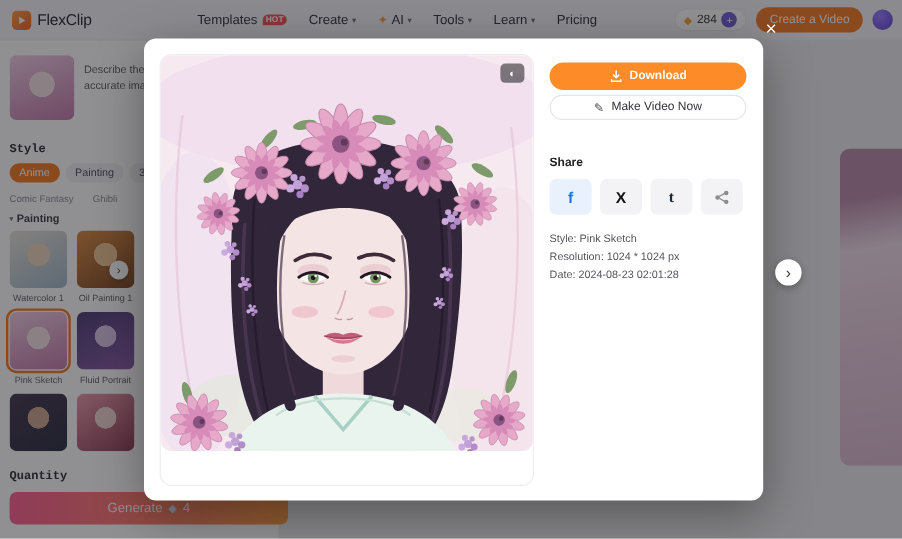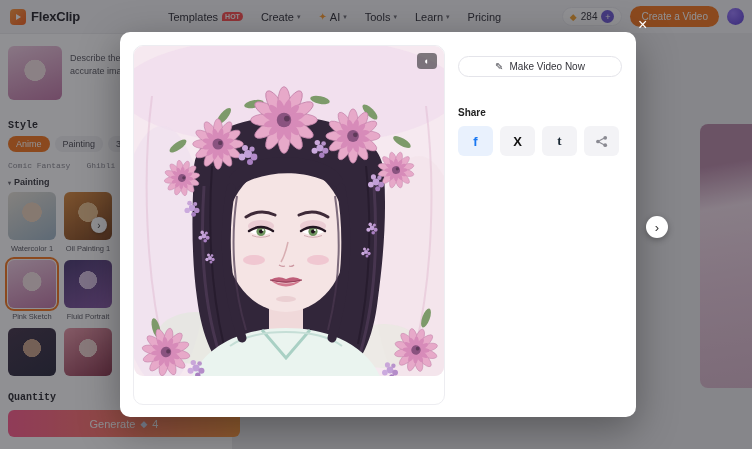--- a/index.html
+++ b/index.html
@@ -7,21 +7,21 @@
   .page { position:relative; width:752px; height:449px; background:#fff; overflow:hidden; }
 
   
   .nav { position:absolute; top:0; left:0; right:0; height:34px; background:#f6f6f8;
          border-bottom:1px solid #ebebee; display:flex; align-items:center; z-index:1; }
   .logo { display:flex; align-items:center; gap:5px; margin-left:10px; }
   .logo-mark { width:16px; height:16px; border-radius:4px; background:linear-gradient(135deg,#ff9a3e,#f6611f);
                display:flex; align-items:center; justify-content:center; }
   .logo-play { width:0; height:0; border-left:5px solid #fff; border-top:3.5px solid transparent;
                border-bottom:3.5px solid transparent; margin-left:1px; }
-  .logo-text { font-weight:bold; font-size:13px; color:#23232a; letter-spacing:-0.2px; }
+  .logo-text { font-weight:normal; font-size:13px; color:#23232a; letter-spacing:-0.2px; }
   .nav-menu { display:flex; align-items:center; gap:18px; margin-left:88px; font-size:11px; color:#2e2e36; }
   .nav-item { display:flex; align-items:center; gap:3px; cursor:pointer; white-space:nowrap; }
   .hot { background:#ff4d4f; color:#fff; font-size:7px; font-weight:bold; padding:1px 3px;
          border-radius:6px 6px 6px 0; margin-left:1px; }
   .caret { font-size:7px; color:#6b6b73; }
   .sparkle { color:#ff9d2e; font-size:10px; }
   .nav-right { margin-left:auto; display:flex; align-items:center; gap:8px; margin-right:8px; }
   .credits { display:flex; align-items:center; gap:4px; background:#fff; border:1px solid #ececf0;
              border-radius:10px; padding:2px 7px; font-size:10px; color:#34343c; }
   .gem { color:#f7a531; font-size:9px; }
@@ -36,21 +36,21 @@
   .sidebar { position:absolute; top:34px; left:0; width:232px; bottom:0; background:#fff; z-index:1; }
   .prompt-card { position:absolute; top:12px; left:8px; display:flex; gap:8px; }
   .prompt-thumb { width:54px; height:54px; border-radius:6px;
       background:radial-gradient(circle at 50% 45%, #f5e2e4 0 26%, rgba(0,0,0,0) 27%),
                  linear-gradient(160deg,#f0cde2,#c279a8); }
   .prompt-text { font-size:9px; color:#5a5a62; line-height:13px; padding-top:6px; width:120px; }
   .sec-label { position:absolute; left:8px; font-size:10px; font-weight:bold; color:#2b2b31;font-family:Liberation Mono, monospace; }
   .tabs { position:absolute; top:102px; left:8px; display:flex; gap:5px; }
   .tab { font-size:9px; padding:3px 8px; border-radius:9px; background:#f1f1f4; color:#4c4c54; cursor:pointer; }
   .tab.active { background:#f6781f; color:#fff; }
-  .tags { position:absolute; top:127px; left:8px; display:flex; gap:16px; font-size:8px; color:#8b8b93;font-family:Liberation Mono, monospace; }
+  .tags { position:absolute; top:127px; left:8px; display:flex; gap:16px; font-size:8px; color:#8b8b93; }
   .group-head { position:absolute; top:143px; left:8px; font-size:9px; font-weight:bold; color:#3a3a41;
                 display:flex; gap:3px; align-items:center; }
   .group-head .caret { font-size:6px; }
   .thumb { position:absolute; width:48px; height:48px; border-radius:6px; cursor:pointer; }
   .thumb.selected { outline:2px solid #f6781f; outline-offset:1px; }
   .t-label { position:absolute; width:48px; text-align:center; font-size:7.5px; color:#5c5c64; }
   .tb-watercolor { background:radial-gradient(circle at 50% 42%, #ecd3bd 0 26%, rgba(0,0,0,0) 27%),
                    linear-gradient(150deg,#e8e3d8,#9fb6c6); }
   .tb-oil { background:radial-gradient(circle at 50% 42%, #ecc18e 0 26%, rgba(0,0,0,0) 27%),
             linear-gradient(150deg,#d98a3e,#7a4420); }
@@ -339,20 +339,28 @@
           <use href="#lilac" transform="translate(62,322) scale(0.9)"></use>
           <use href="#leaf" transform="translate(292,272) rotate(-70)"></use>
           <use href="#dahlia" transform="translate(282,304) scale(0.95) rotate(-12)"></use>
           <use href="#lilac" transform="translate(256,324) scale(0.85)"></use>
         </svg>
       </div>
       <div class="contrast-btn">◐</div>
     </div>
 
     <div class="panel">
+      <button class="btn-download">
+        <svg viewBox="0 0 12 12" width="11" height="11">
+          <path d="M6 1.2v6" stroke="#fff" stroke-width="1.4" fill="none" stroke-linecap="round"></path>
+          <path d="M3.6 5 6 7.4 8.4 5" stroke="#fff" stroke-width="1.4" fill="none" stroke-linecap="round" stroke-linejoin="round"></path>
+          <path d="M1.8 9.2v1.4h8.4V9.2" stroke="#fff" stroke-width="1.3" fill="none" stroke-linecap="round"></path>
+        </svg>
+        <span>Download</span>
+      </button>
       <button class="btn-makevideo">
         <span class="pencil">✎</span>
         <span>Make Video Now</span>
       </button>
       <div class="share-label">Share</div>
       <div class="share-row">
         <div class="share-tile tile-fb">
           <span>f</span>
         </div>
         <div class="share-tile tile-x">
@@ -364,16 +372,21 @@
         <div class="share-tile tile-share">
           <svg viewBox="0 0 14 14" width="13" height="13">
             <line x1="4.6" y1="6.2" x2="9.6" y2="3.4" stroke="currentColor" stroke-width="1.2"></line>
             <line x1="4.6" y1="7.8" x2="9.6" y2="10.6" stroke="currentColor" stroke-width="1.2"></line>
             <circle cx="3.2" cy="7" r="2" fill="currentColor"></circle>
             <circle cx="11" cy="3" r="2" fill="currentColor"></circle>
             <circle cx="11" cy="11" r="2" fill="currentColor"></circle>
           </svg>
         </div>
       </div>
+      <div class="info">
+        <div>Style: Pink Sketch</div>
+        <div>Resolution: 1024 * 1024 px</div>
+        <div>Date: 2024-08-23 02:01:28</div>
+      </div>
     </div>
   </div>
 
 </div>
 
 </body></html>

